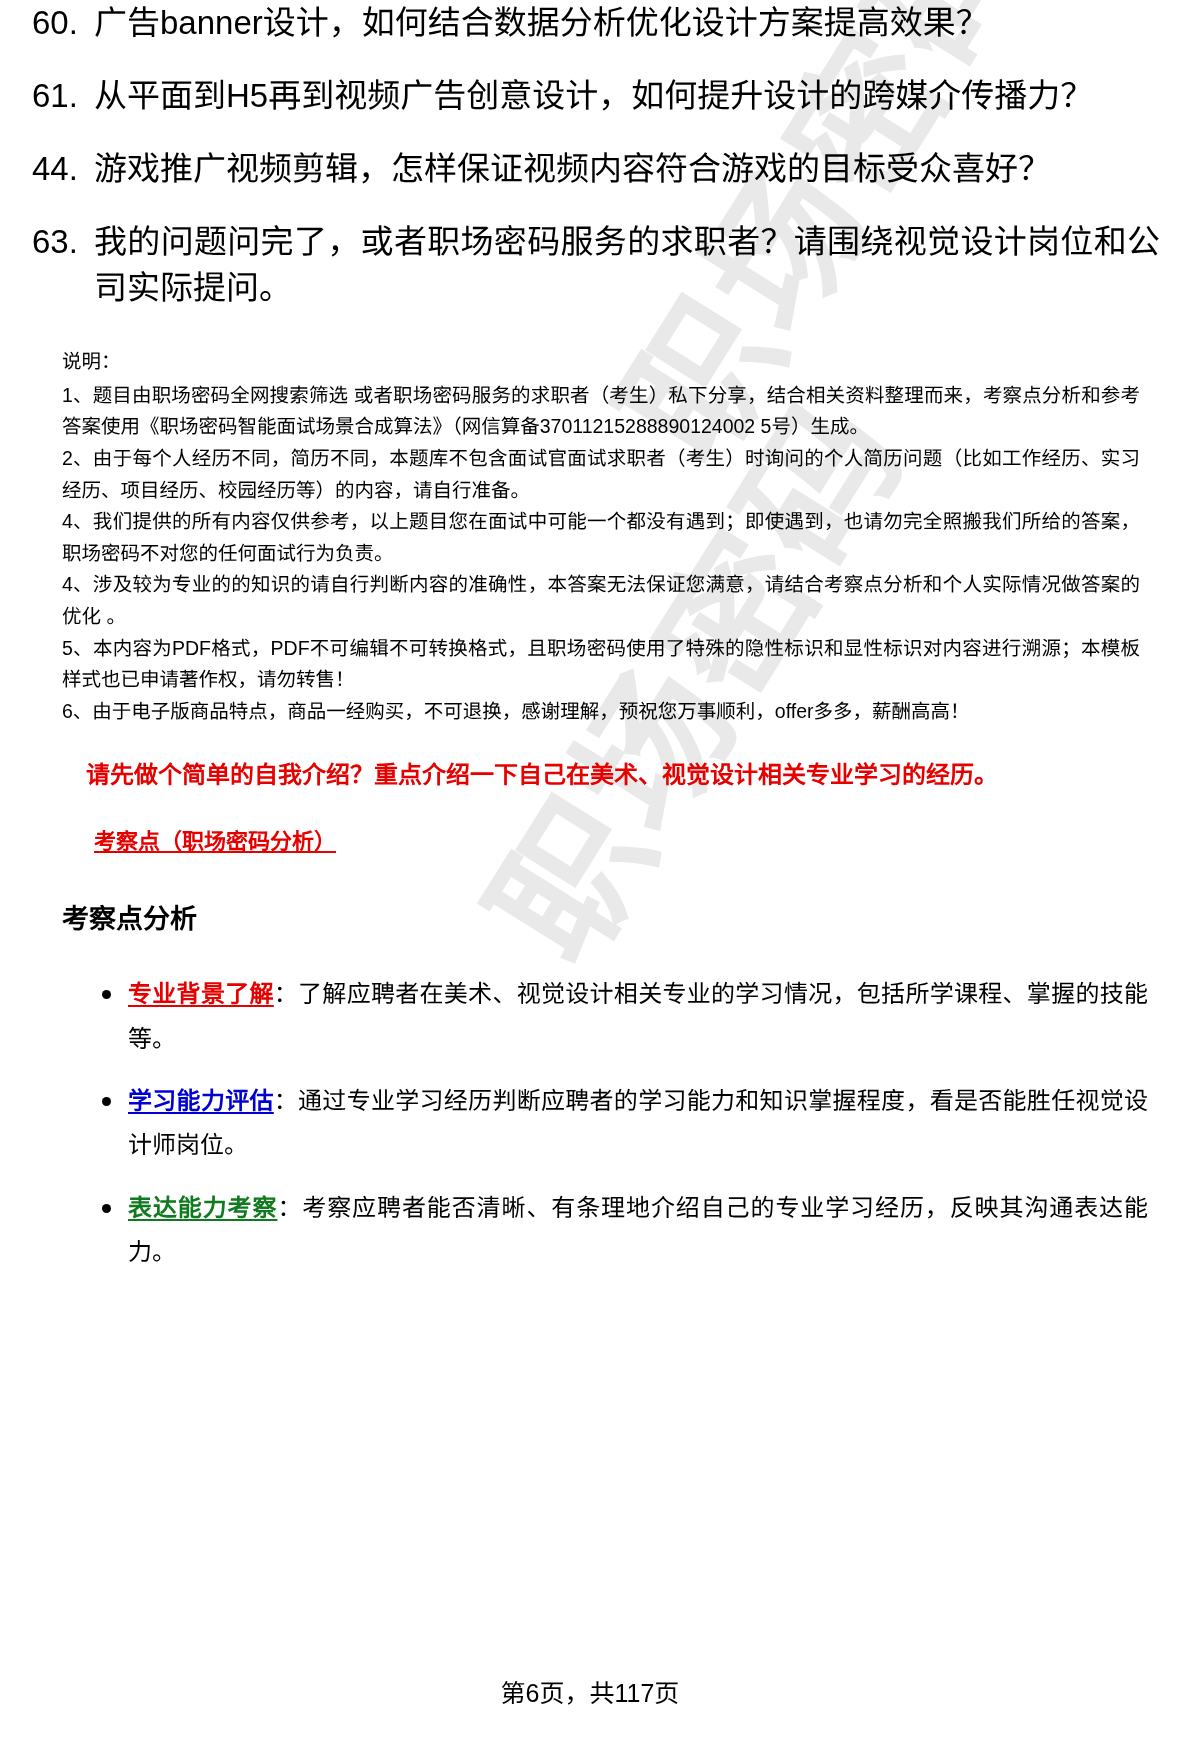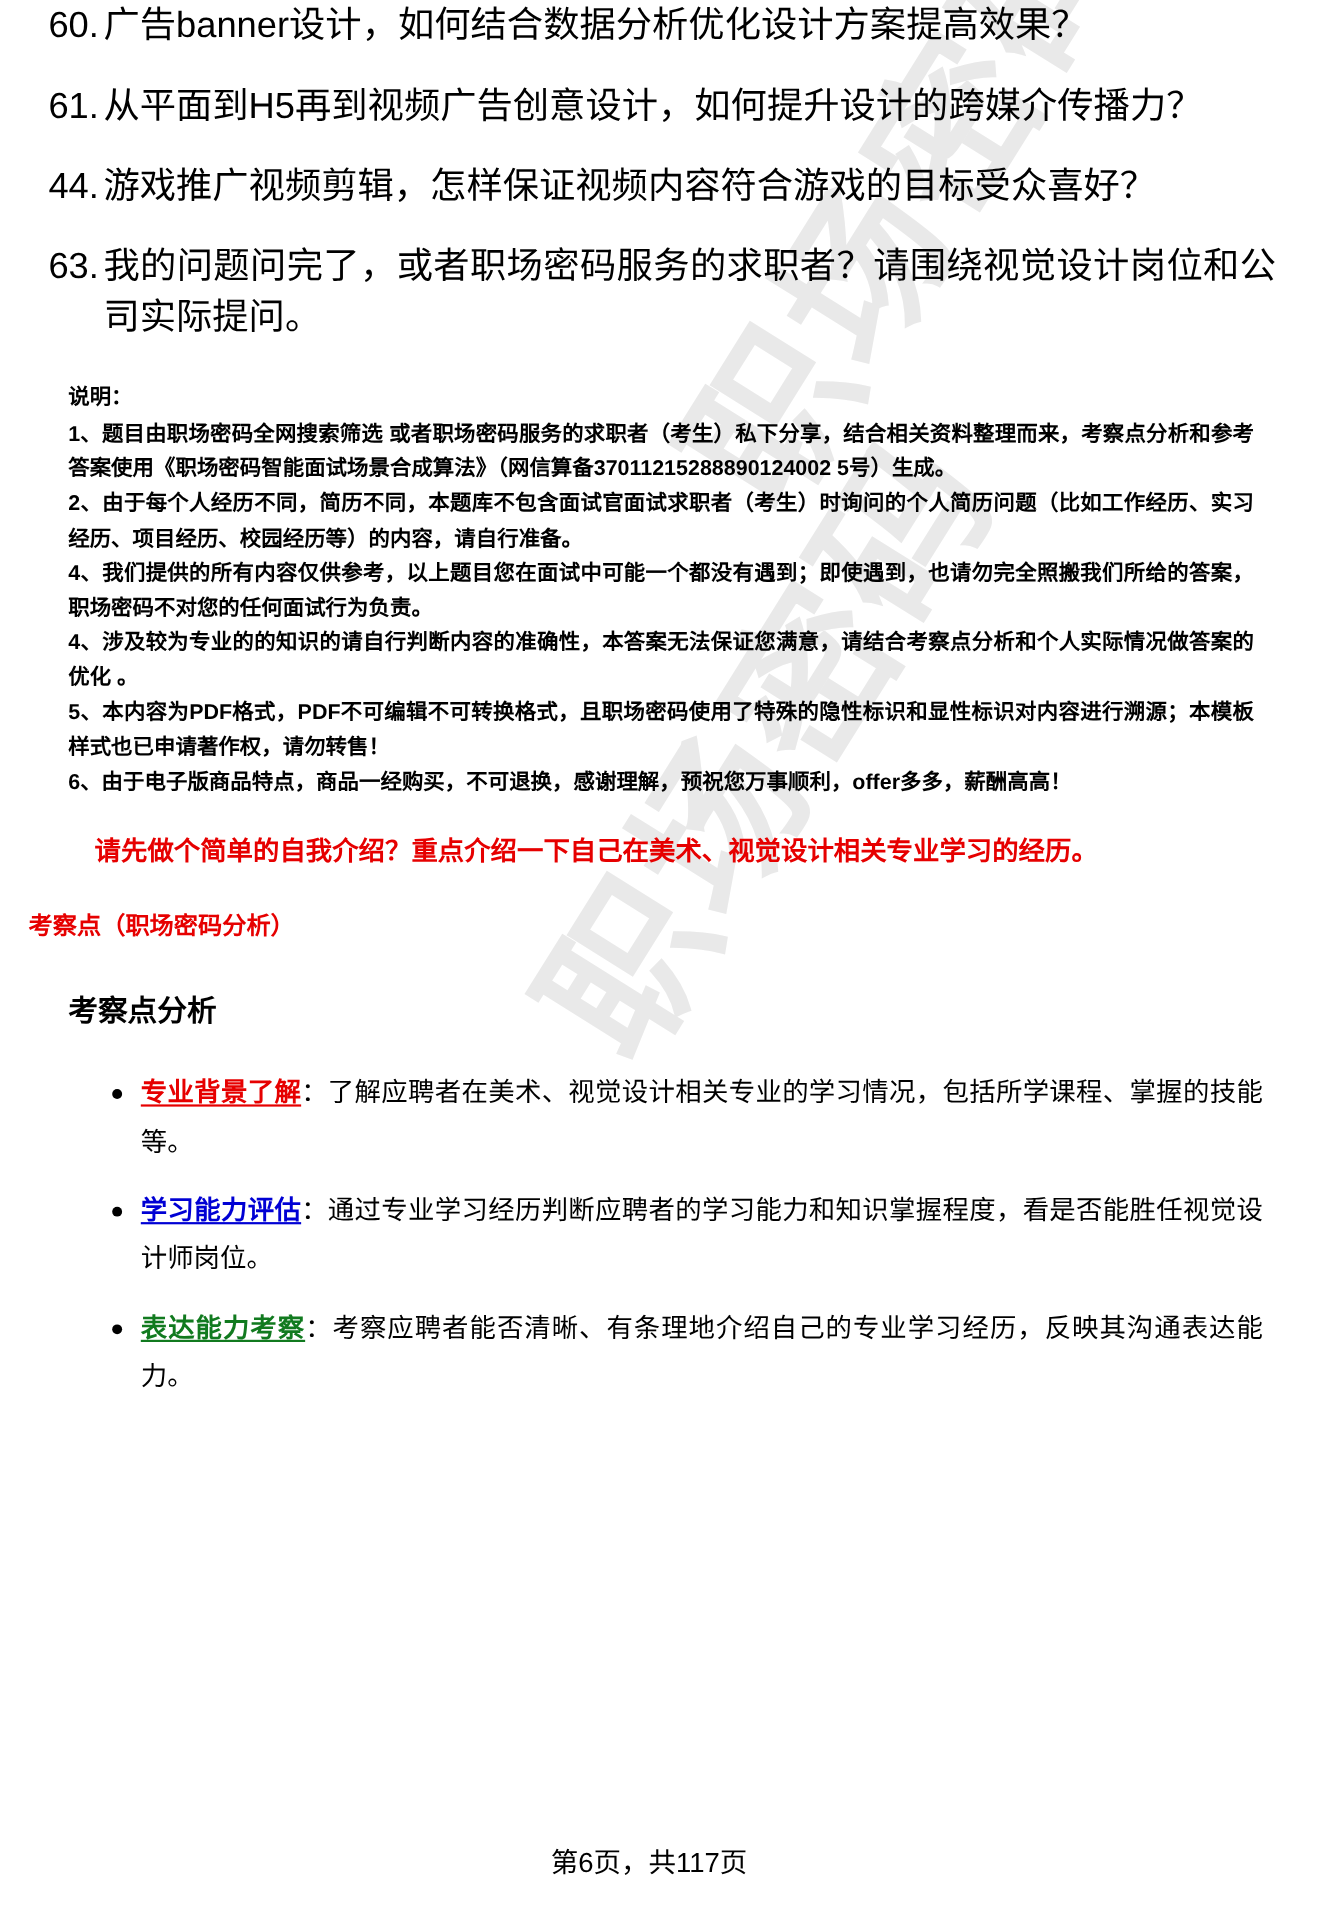--- a/index.html
+++ b/index.html
@@ -69,40 +69,39 @@
     display: flex;
     align-items: flex-start;
     font-size: 33px;
     line-height: 1.42;
     margin: 0 0 26px 0;
   }
   .q-num {
     flex: 0 0 auto;
     width: 94px;
     text-align: left;
-    padding-left: 44px;
+    padding-left: 32px;
     box-sizing: border-box;
     font-size: 33px;
   }
   .q-text {
     flex: 1 1 auto;
     padding-right: 40px;
     text-align: justify;
     text-justify: inter-ideograph;
   }
 
   
   .notes {
     margin: 34px 0 0 0;
     padding: 0 60px 0 62px;
     font-size: 19.5px;
     line-height: 1.62;
     text-align: justify;
     text-justify: inter-ideograph;
-    font-weight: bold;
   }
   .notes-title {
     margin-bottom: 2px;
   }
   .note-line {
     margin: 0;
   }
 
   
   .red-prompt {
@@ -110,24 +109,25 @@
     padding: 0 58px 0 86px;
     color: #e60000;
     font-weight: 700;
     font-size: 24px;
     line-height: 1.5;
     text-align: justify;
     text-justify: inter-ideograph;
   }
   .red-sub {
     margin: 30px 0 0 0;
-    padding-left: 26px;
+    padding-left: 94px;
     color: #e60000;
     font-weight: 700;
     font-size: 22px;
+    text-decoration: underline;
   }
 
   
   .section-heading {
     margin: 42px 0 0 0;
     padding-left: 62px;
     font-size: 27px;
     font-weight: 700;
     color: #000000;
   }

